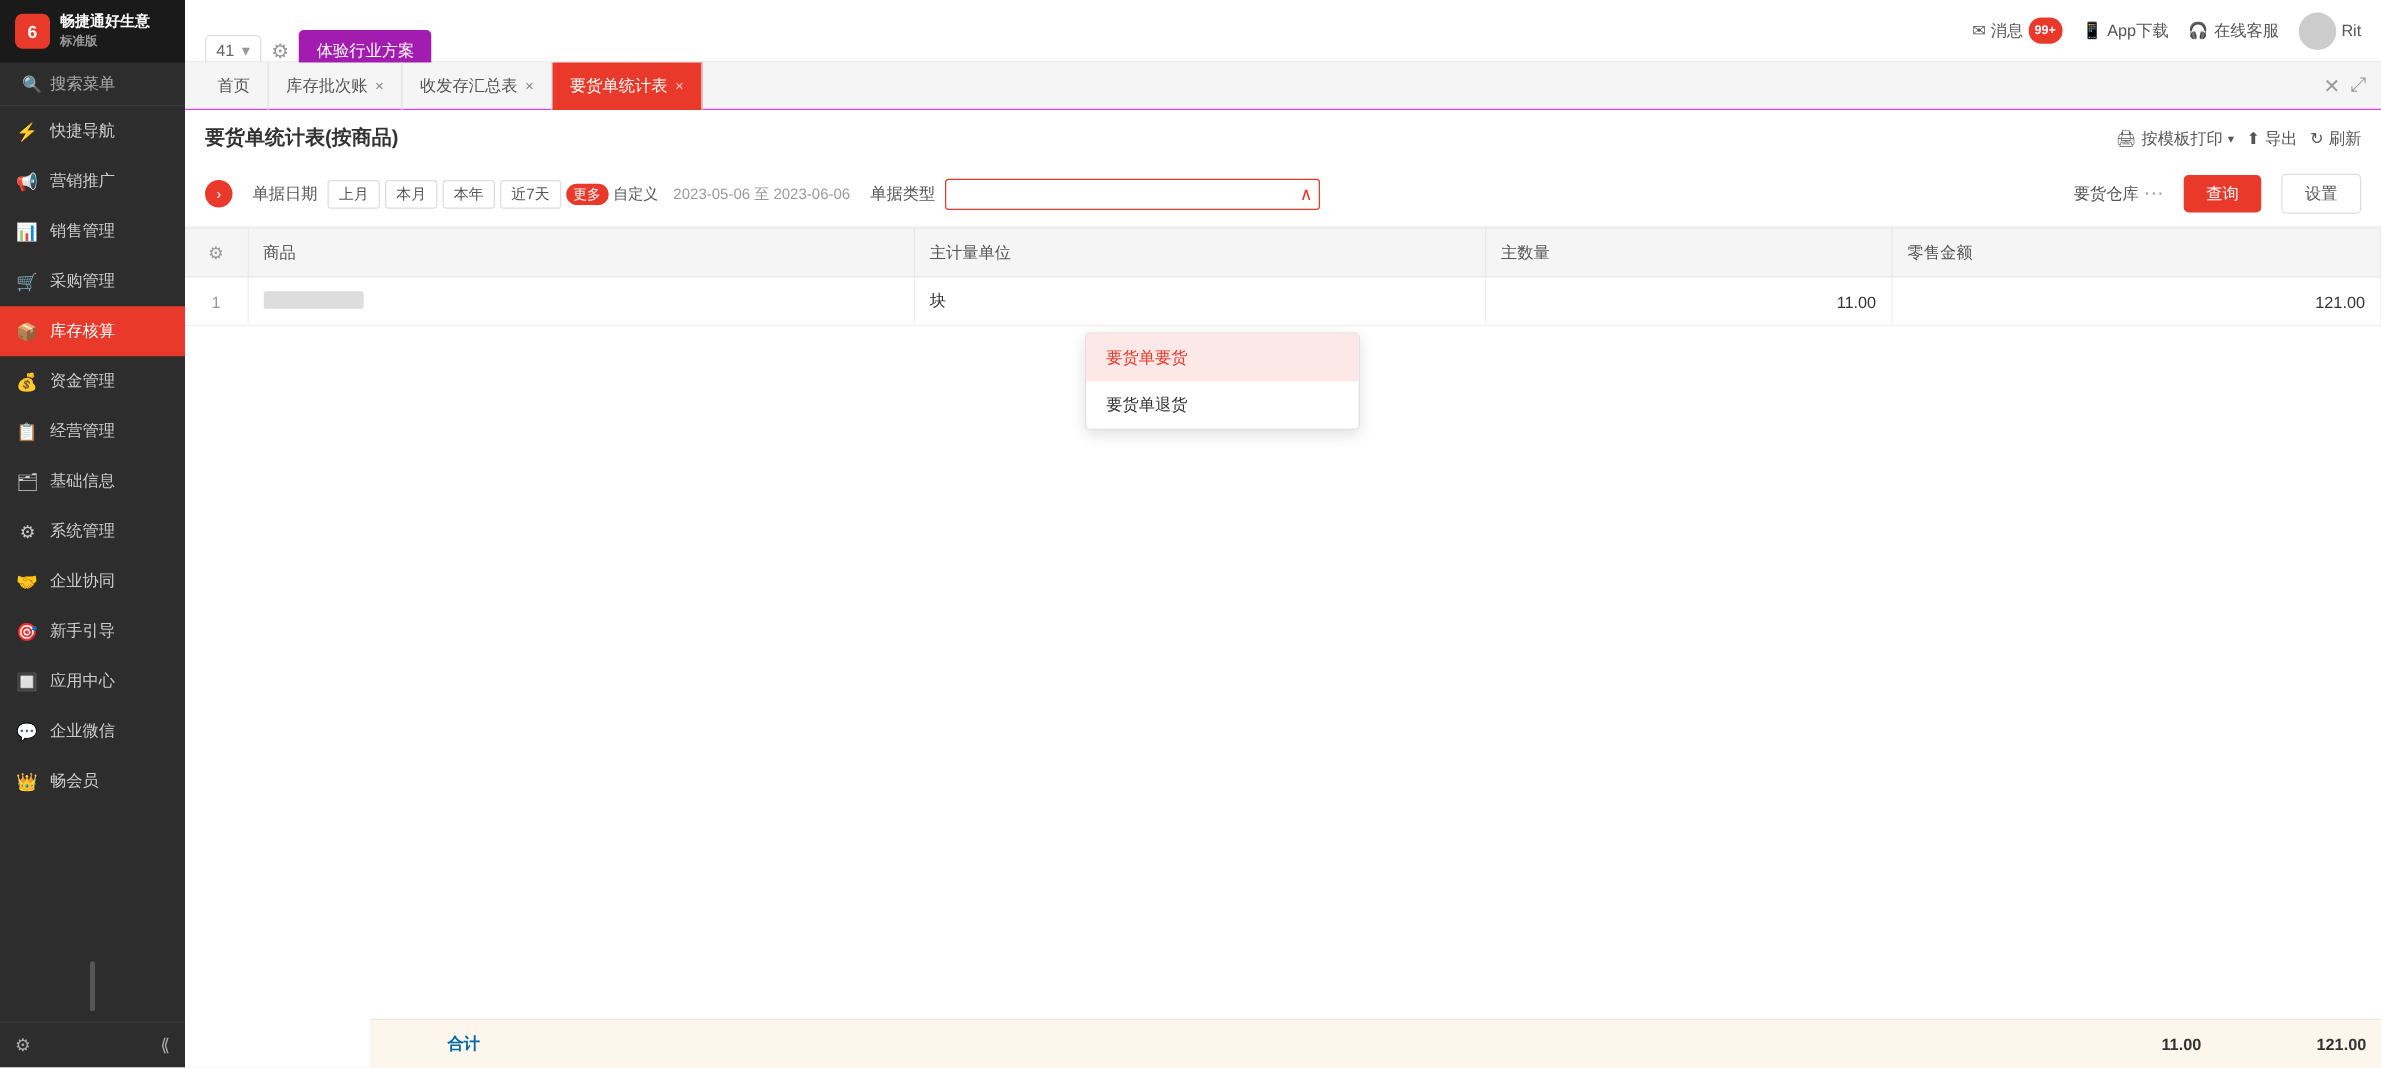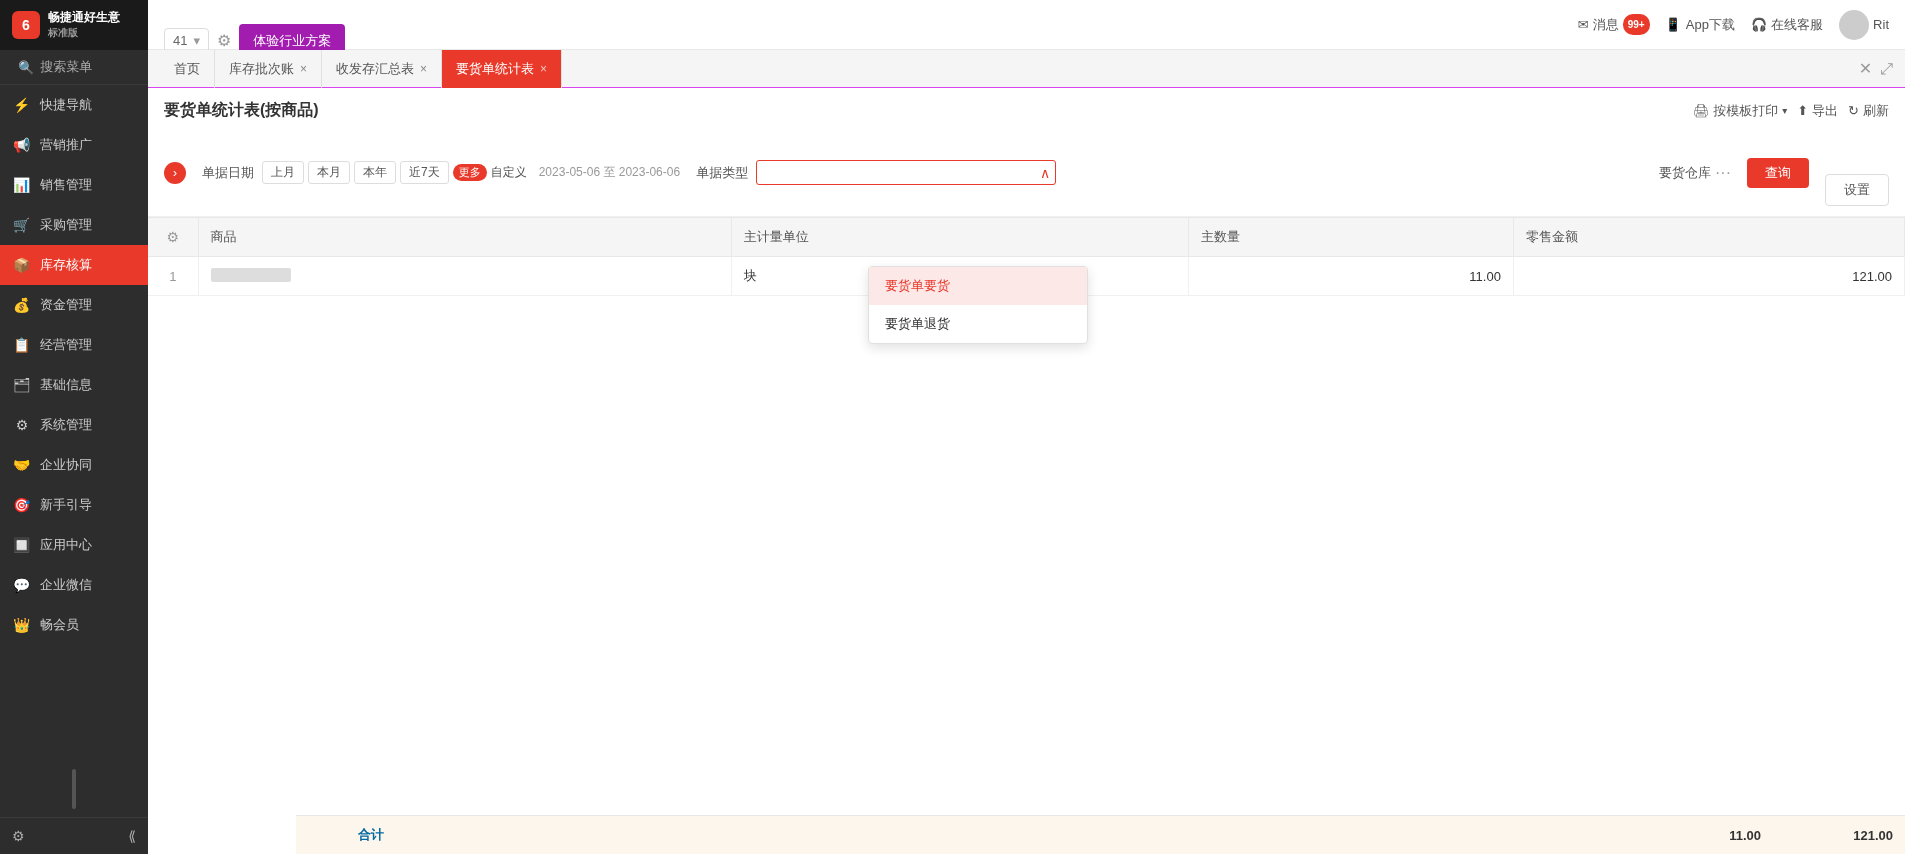--- a/index.html
+++ b/index.html
@@ -355,21 +355,20 @@
       font-size: 13px;
     }
     .settings-btn {
       background: white;
       color: #555;
       border: 1px solid #ddd;
       padding: 6px 18px;
       border-radius: 4px;
       cursor: pointer;
       font-size: 13px;
-      margin-top: 35px;
     }
 
     
     .dropdown-overlay {
       position: absolute;
       top: 178px;
       left: 720px;
       background: white;
       border: 1px solid #e0e0e0;
       border-radius: 4px;

